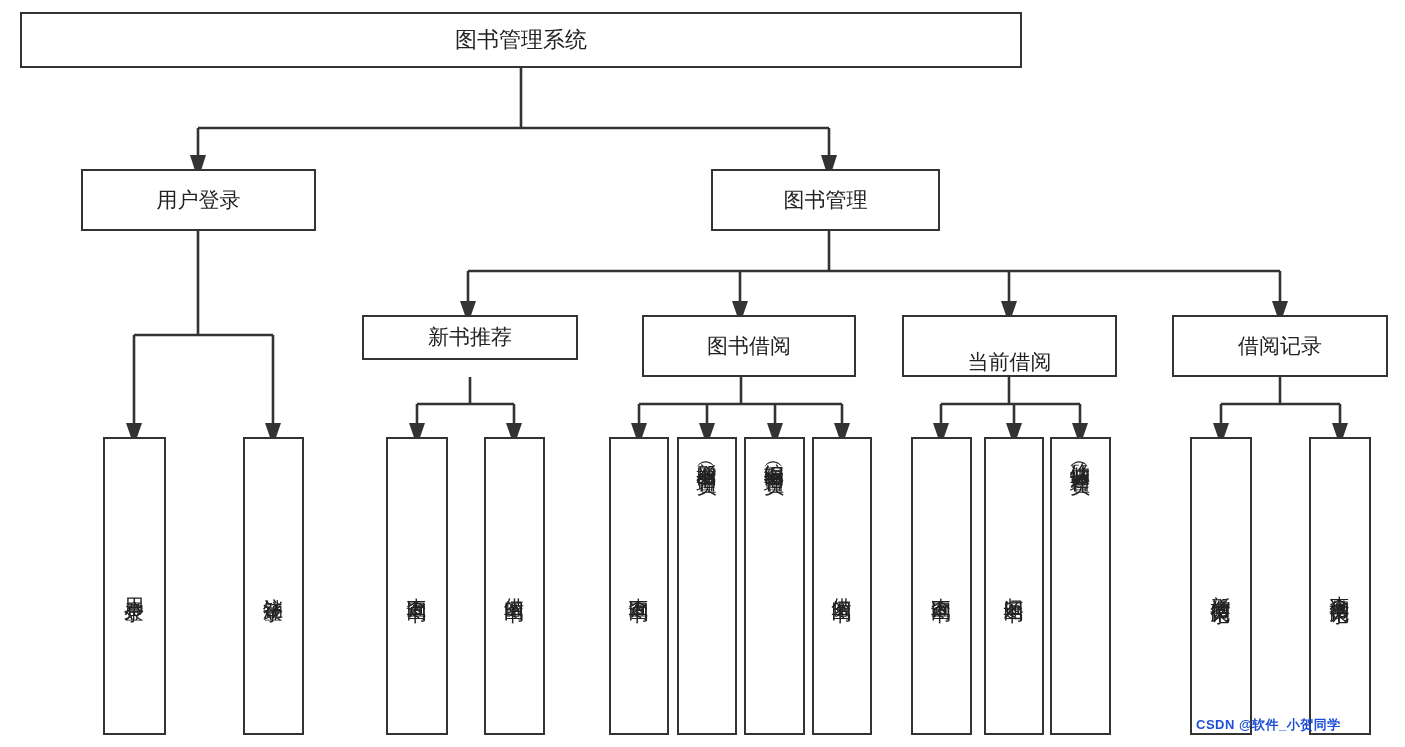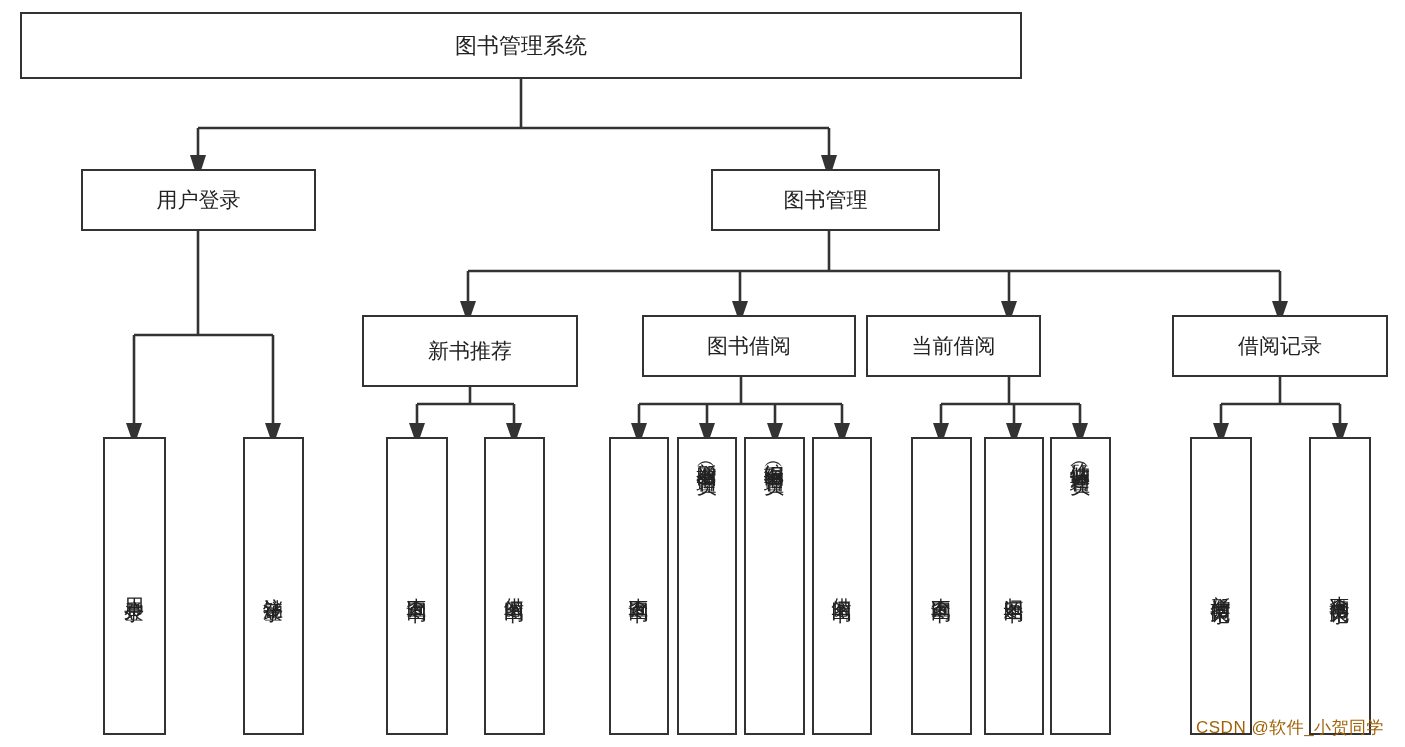--- a/index.html
+++ b/index.html
@@ -63,24 +63,25 @@
     letter-spacing: 2px;
     line-height: 1;
     white-space: nowrap;
   }
   .node.vert.mid {
     align-items: center;
     padding-top: 0;
   }
   .watermark {
     position: absolute;
-    font-size: 17px;
-    color: #a16207;
+    font-size: 13px;
+    color: #1d4ed8;
     white-space: nowrap;
     letter-spacing: 0.5px;
+    font-weight: bold;
   }
 </style>
 </head>
 <body>
 
 <div id="canvas">
 
   <svg class="edges" viewBox="0 0 1405 747" xmlns="http://www.w3.org/2000/svg">
     <defs>
       <marker id="arrow" viewBox="0 0 12 14" refX="6" refY="13" markerWidth="12" markerHeight="14" orient="auto-start-reverse" markerUnits="userSpaceOnUse">
@@ -152,38 +153,38 @@
 
       <path d="M 933 423 L 949 423 L 941 446 Z"></path>
       <path d="M 1006 423 L 1022 423 L 1014 446 Z"></path>
       <path d="M 1072 423 L 1088 423 L 1080 446 Z"></path>
 
       <path d="M 1213 423 L 1229 423 L 1221 446 Z"></path>
       <path d="M 1332 423 L 1348 423 L 1340 446 Z"></path>
     </g>
   </svg>
 
-  <div class="node horiz root" style="left:20px; top:12px; width:1002px; height:67px;">
+  <div class="node horiz root" style="left:20px; top:12px; width:1002px; height:56px;">
     <span class="label">图书管理系统</span>
   </div>
 
   <div class="node horiz" style="left:81px; top:169px; width:235px; height:62px;">
     <span class="label">用户登录</span>
   </div>
   <div class="node horiz" style="left:711px; top:169px; width:229px; height:62px;">
     <span class="label">图书管理</span>
   </div>
 
-  <div class="node horiz" style="left:362px; top:315px; width:216px; height:72px;">
+  <div class="node horiz" style="left:362px; top:315px; width:216px; height:45px;">
     <span class="label">新书推荐</span>
   </div>
   <div class="node horiz" style="left:634px; top:315px; width:214px; height:62px;margin-left:8px;">
     <span class="label">图书借阅</span>
   </div>
-  <div class="node horiz" style="left:866px; top:315px; width:175px; height:62px;">
+  <div class="node horiz" style="left:902px; top:315px; width:215px; height:62px;align-items:flex-end;">
     <span class="label">当前借阅</span>
   </div>
   <div class="node horiz" style="left:1172px; top:315px; width:216px; height:62px;justify-content:center;">
     <span class="label">借阅记录</span>
   </div>
 
   <div class="node vert mid" style="left:103px; top:437px; width:63px; height:298px;">
     <span class="label">用户登录</span>
   </div>
   <div class="node vert mid" style="left:243px; top:437px; width:61px; height:298px;">

